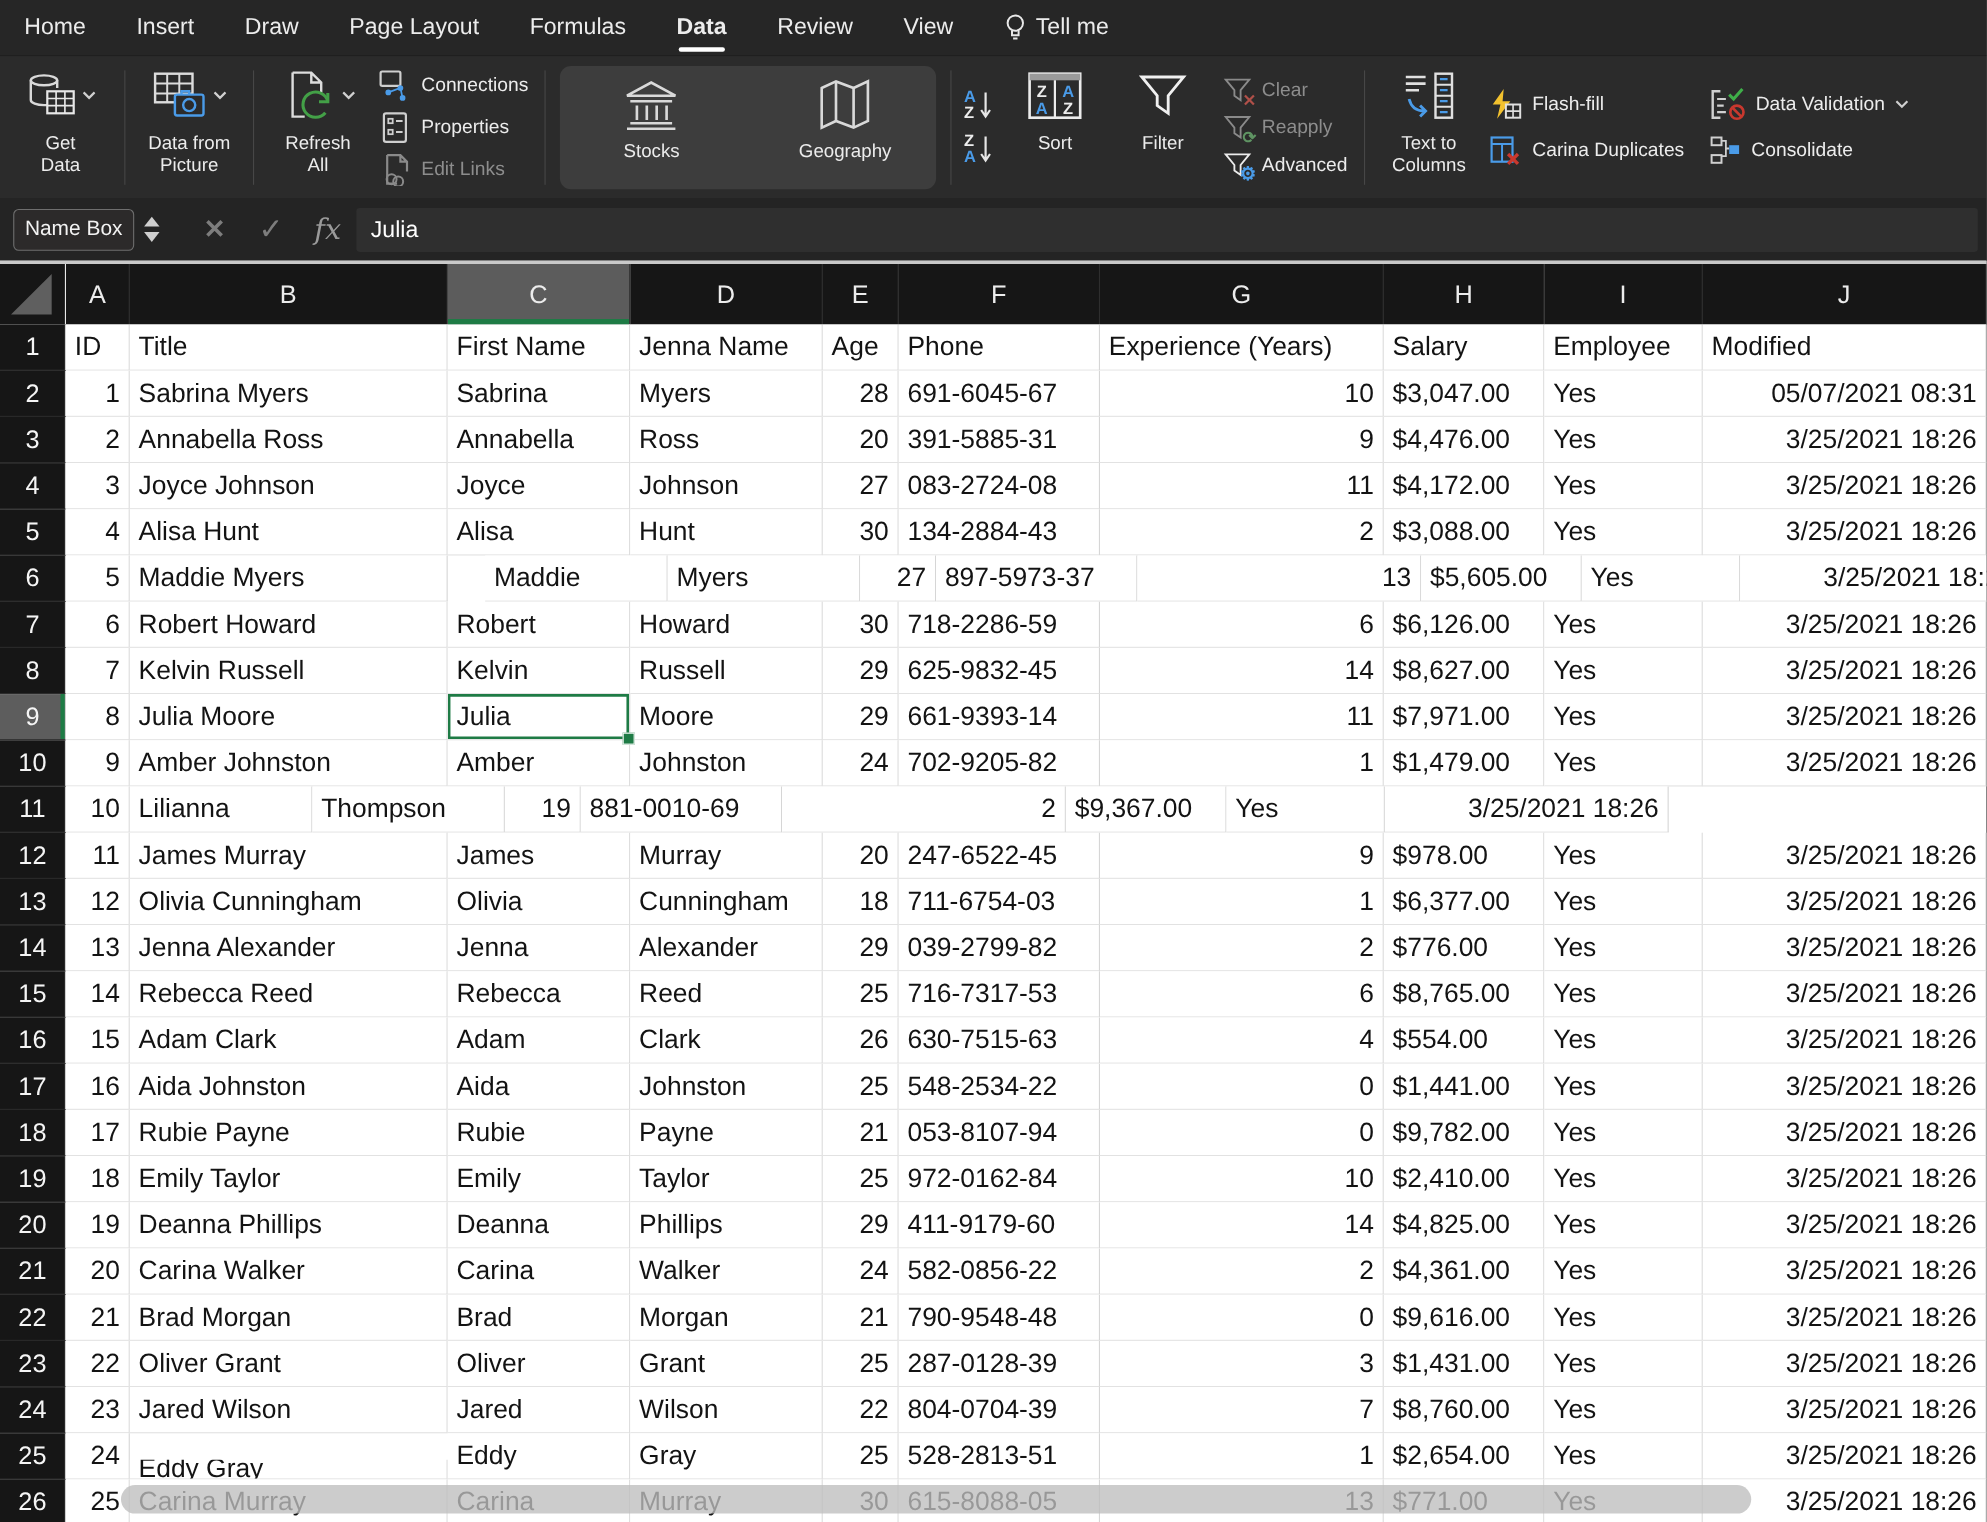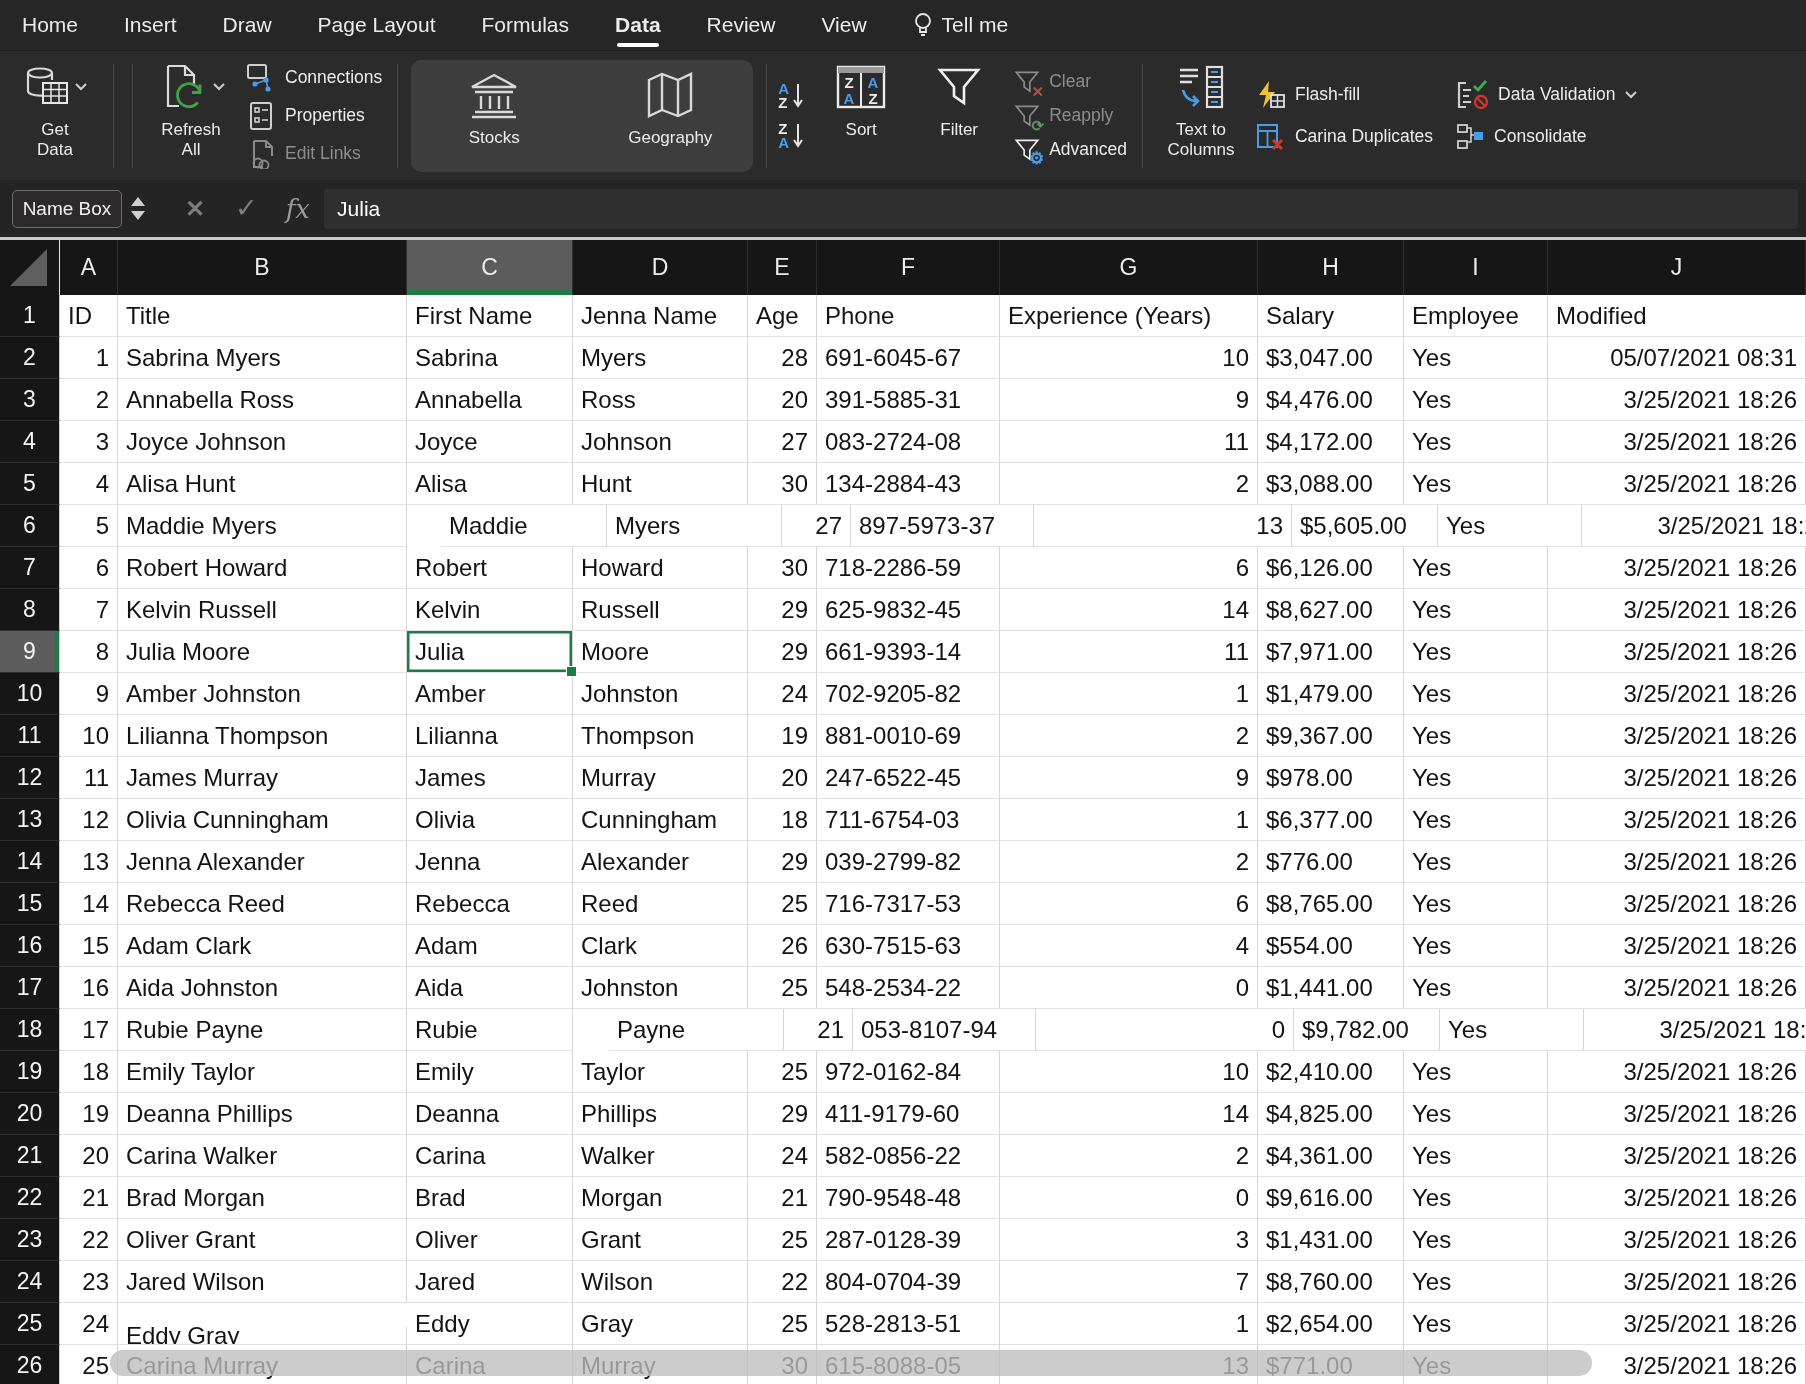--- a/index.html
+++ b/index.html
@@ -131,20 +131,38 @@
           <path d="M1 1l5 5 5-5" stroke="#cfcfcf" stroke-width="2" fill="none"></path>
           </svg>
       </div>
       <div class="blabel">Get
 Data</div>
     </div>
   </div>
 
   <div class="vsep"></div>
 
+  <div class="rgroup">
+    <div class="bigbtn">
+      <div class="iconwrap">
+        <svg width="50" height="46" viewBox="0 0 50 46" fill="none">
+          <rect x="2" y="3" width="34" height="26" stroke="#dcdcdc" stroke-width="2.2"></rect>
+          <path d="M2 12h34M2 21h34M13 3v26M24 3v26" stroke="#dcdcdc" stroke-width="1.8"></path>
+          <path d="M26 22v-3h7v3" stroke="#4a9be8" stroke-width="2.2"></path>
+          <rect x="20" y="22" width="26" height="19" rx="2" fill="#2b2b2b" stroke="#4a9be8" stroke-width="2.2"></rect>
+          <circle cx="33" cy="31.5" r="5.5" stroke="#4a9be8" stroke-width="2.2"></circle>
+        </svg>
+        <svg width="12" height="8" viewBox="0 0 12 8">
+          <path d="M1 1l5 5 5-5" stroke="#cfcfcf" stroke-width="2" fill="none"></path>
+          </svg>
+      </div>
+      <div class="blabel">Data from
+Picture</div>
+    </div>
+  </div>
 
   <div class="vsep"></div>
 
   <div class="rgroup">
     <div class="bigbtn">
       <div class="iconwrap">
         <svg width="50" height="48" viewBox="0 0 50 48" fill="none">
           <path d="M10 3h17l9 9v9M27 3v9h9M10 3v40h11" stroke="#dcdcdc" stroke-width="2.2"></path>
           <path d="M42 29a11.5 11.5 0 1 0-2.2 10.5" stroke="#43a047" stroke-width="2.8"></path>
           <path d="M42 21.5v8h-8" stroke="#43a047" stroke-width="2.8"></path>
@@ -504,21 +522,20 @@
       <div class="cell al-r" style="width: 69px;">24</div>
       <div class="cell" style="width: 183px;">702-9205-82</div>
       <div class="cell al-r" style="width: 258px;">1</div>
       <div class="cell" style="width: 146px;">$1,479.00</div>
       <div class="cell" style="width: 144px;">Yes</div>
       <div class="cell al-r" style="width: 258px;">3/25/2021 18:26</div>
     </div>
     <div class="grid-row">
       <div class="rowhdr">11</div>
       <div class="cell al-r" style="width: 58px;">10</div>
-      <div class="cell" style="width: 289px;">Lilianna Thompson</div>
       <div class="cell" style="width: 166px;">Lilianna</div>
       <div class="cell" style="width: 175px;">Thompson</div>
       <div class="cell al-r" style="width: 69px;">19</div>
       <div class="cell" style="width: 183px;">881-0010-69</div>
       <div class="cell al-r" style="width: 258px;">2</div>
       <div class="cell" style="width: 146px;">$9,367.00</div>
       <div class="cell" style="width: 144px;">Yes</div>
       <div class="cell al-r" style="width: 258px;">3/25/2021 18:26</div>
     </div>
     <div class="grid-row">
@@ -597,21 +614,21 @@
       <div class="cell al-r" style="width: 258px;">0</div>
       <div class="cell" style="width: 146px;">$1,441.00</div>
       <div class="cell" style="width: 144px;">Yes</div>
       <div class="cell al-r" style="width: 258px;">3/25/2021 18:26</div>
     </div>
     <div class="grid-row">
       <div class="rowhdr">18</div>
       <div class="cell al-r" style="width: 58px;">17</div>
       <div class="cell" style="width: 289px;">Rubie Payne</div>
       <div class="cell" style="width: 166px;">Rubie</div>
-      <div class="cell" style="width: 175px; margin-left: 36px;">Payne</div>
+      <div class="cell" style="width: 175px;">Payne</div>
       <div class="cell al-r" style="width: 69px;">21</div>
       <div class="cell" style="width: 183px;">053-8107-94</div>
       <div class="cell al-r" style="width: 258px;">0</div>
       <div class="cell" style="width: 146px;">$9,782.00</div>
       <div class="cell" style="width: 144px;">Yes</div>
       <div class="cell al-r" style="width: 258px;">3/25/2021 18:26</div>
     </div>
     <div class="grid-row">
       <div class="rowhdr">19</div>
       <div class="cell al-r" style="width: 58px;">18</div>

